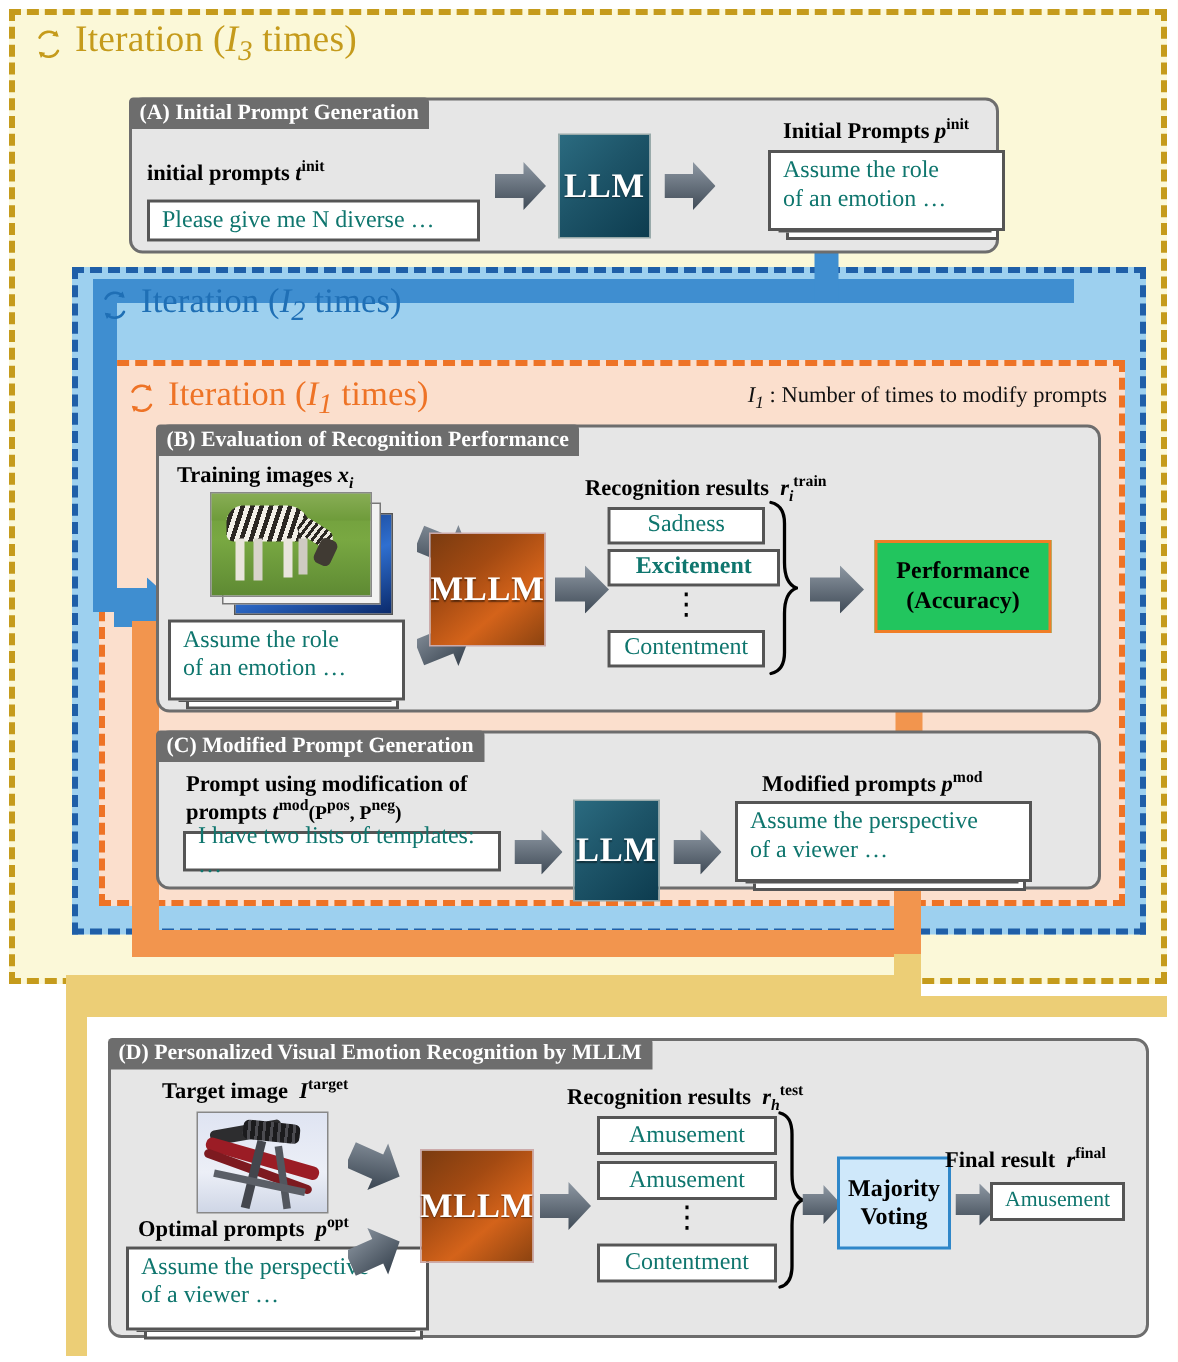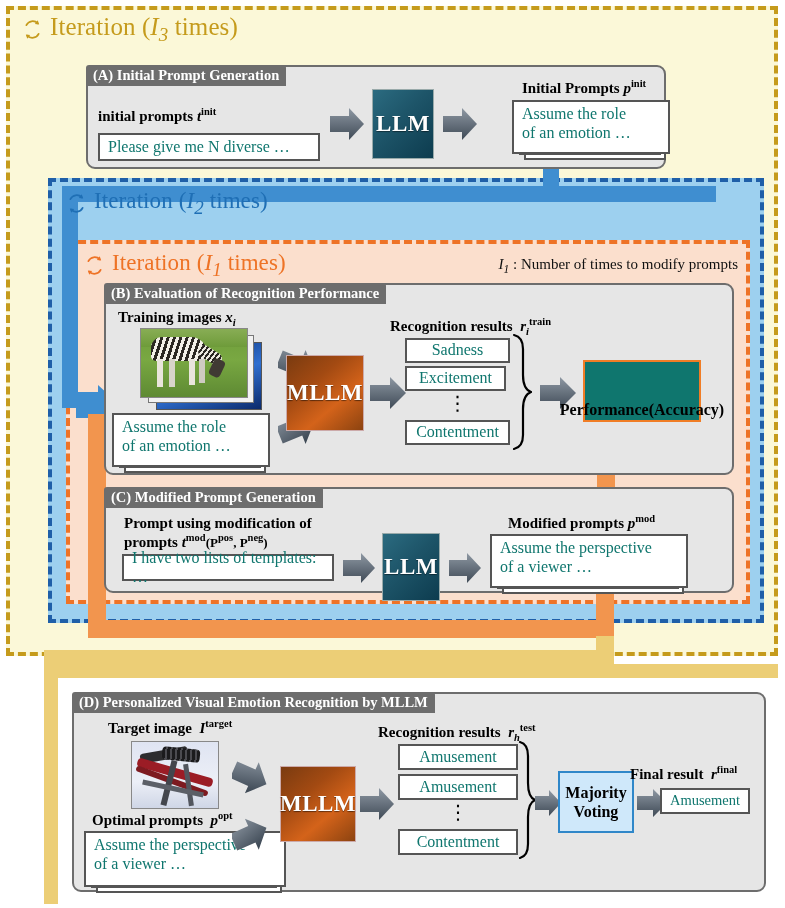--- a/index.html
+++ b/index.html
@@ -72,22 +72,22 @@
        border:1px solid #9aa;color:#fff;font-weight:bold;
        display:flex;align-items:center;justify-content:center;
        font-size:23px;letter-spacing:.5px;
        text-shadow:0 1px 1px rgba(0,0,0,.45);}
   .mllm{background:linear-gradient(140deg,#7a3b10 0%,#a34a12 35%,#d4631a 65%,#8c4310 100%);
         border:1px solid #caa;color:#fff;font-weight:bold;
         display:flex;align-items:center;justify-content:center;
         font-size:23px;letter-spacing:.5px;
         text-shadow:0 1px 1px rgba(0,0,0,.5);}
 
-  .perf{background:#0f766e;border:2px solid #f07d26;color:#000;font-weight:bold;
-        font-size:16px;display:flex;flex-direction:row;align-items:flex-end;
+  .perf{background:#22c55e;border:2px solid #f07d26;color:#000;font-weight:bold;
+        font-size:16px;display:flex;flex-direction:column;align-items:center;
         justify-content:center;line-height:1.25;}
   .vote{background:#cfe8fa;border:2px solid #2f87c9;color:#000;font-weight:bold;
         font-size:16px;display:flex;flex-direction:column;align-items:center;
         justify-content:center;line-height:1.2;}
 
   
   .garrow{position:absolute;}
   .garrow svg{display:block;}
 
   
@@ -312,21 +312,21 @@
 </div>
 
 <div class="abs lbl" style="left:390px;top:316px;">
   <span>Recognition results</span>
   &nbsp;<i class="it">r</i><span class="sub">i</span><span class="sup">train</span>
 </div>
 
 <div class="abs tbox" style="left:405px;top:338px;width:105px;height:25px;justify-content:center;">
   <span>Sadness</span>
 </div>
-<div class="abs tbox" style="left:405px;top:366px;width:101px;height:25px;justify-content:center;">
+<div class="abs tbox" style="left:405px;top:366px;width:115px;height:25px;justify-content:center;font-weight:bold;">
   <span>Excitement</span>
 </div>
 <div class="abs vdots" style="left:405px;top:393px;width:105px;">⋮</div>
 <div class="abs tbox" style="left:405px;top:420px;width:105px;height:25px;justify-content:center;">
   <span>Contentment</span>
 </div>
 
 <div class="brace" style="left:512px;top:333px;width:20px;height:118px;">
   <svg width="20" height="118" viewBox="0 0 20 118">
     <path d="M2 2 q9 2 9 14 v26 q0 14 8 17 q-8 3 -8 17 v26 q0 12 -9 14" fill="none" stroke="#000" stroke-width="2.2" stroke-linecap="round"></path>

